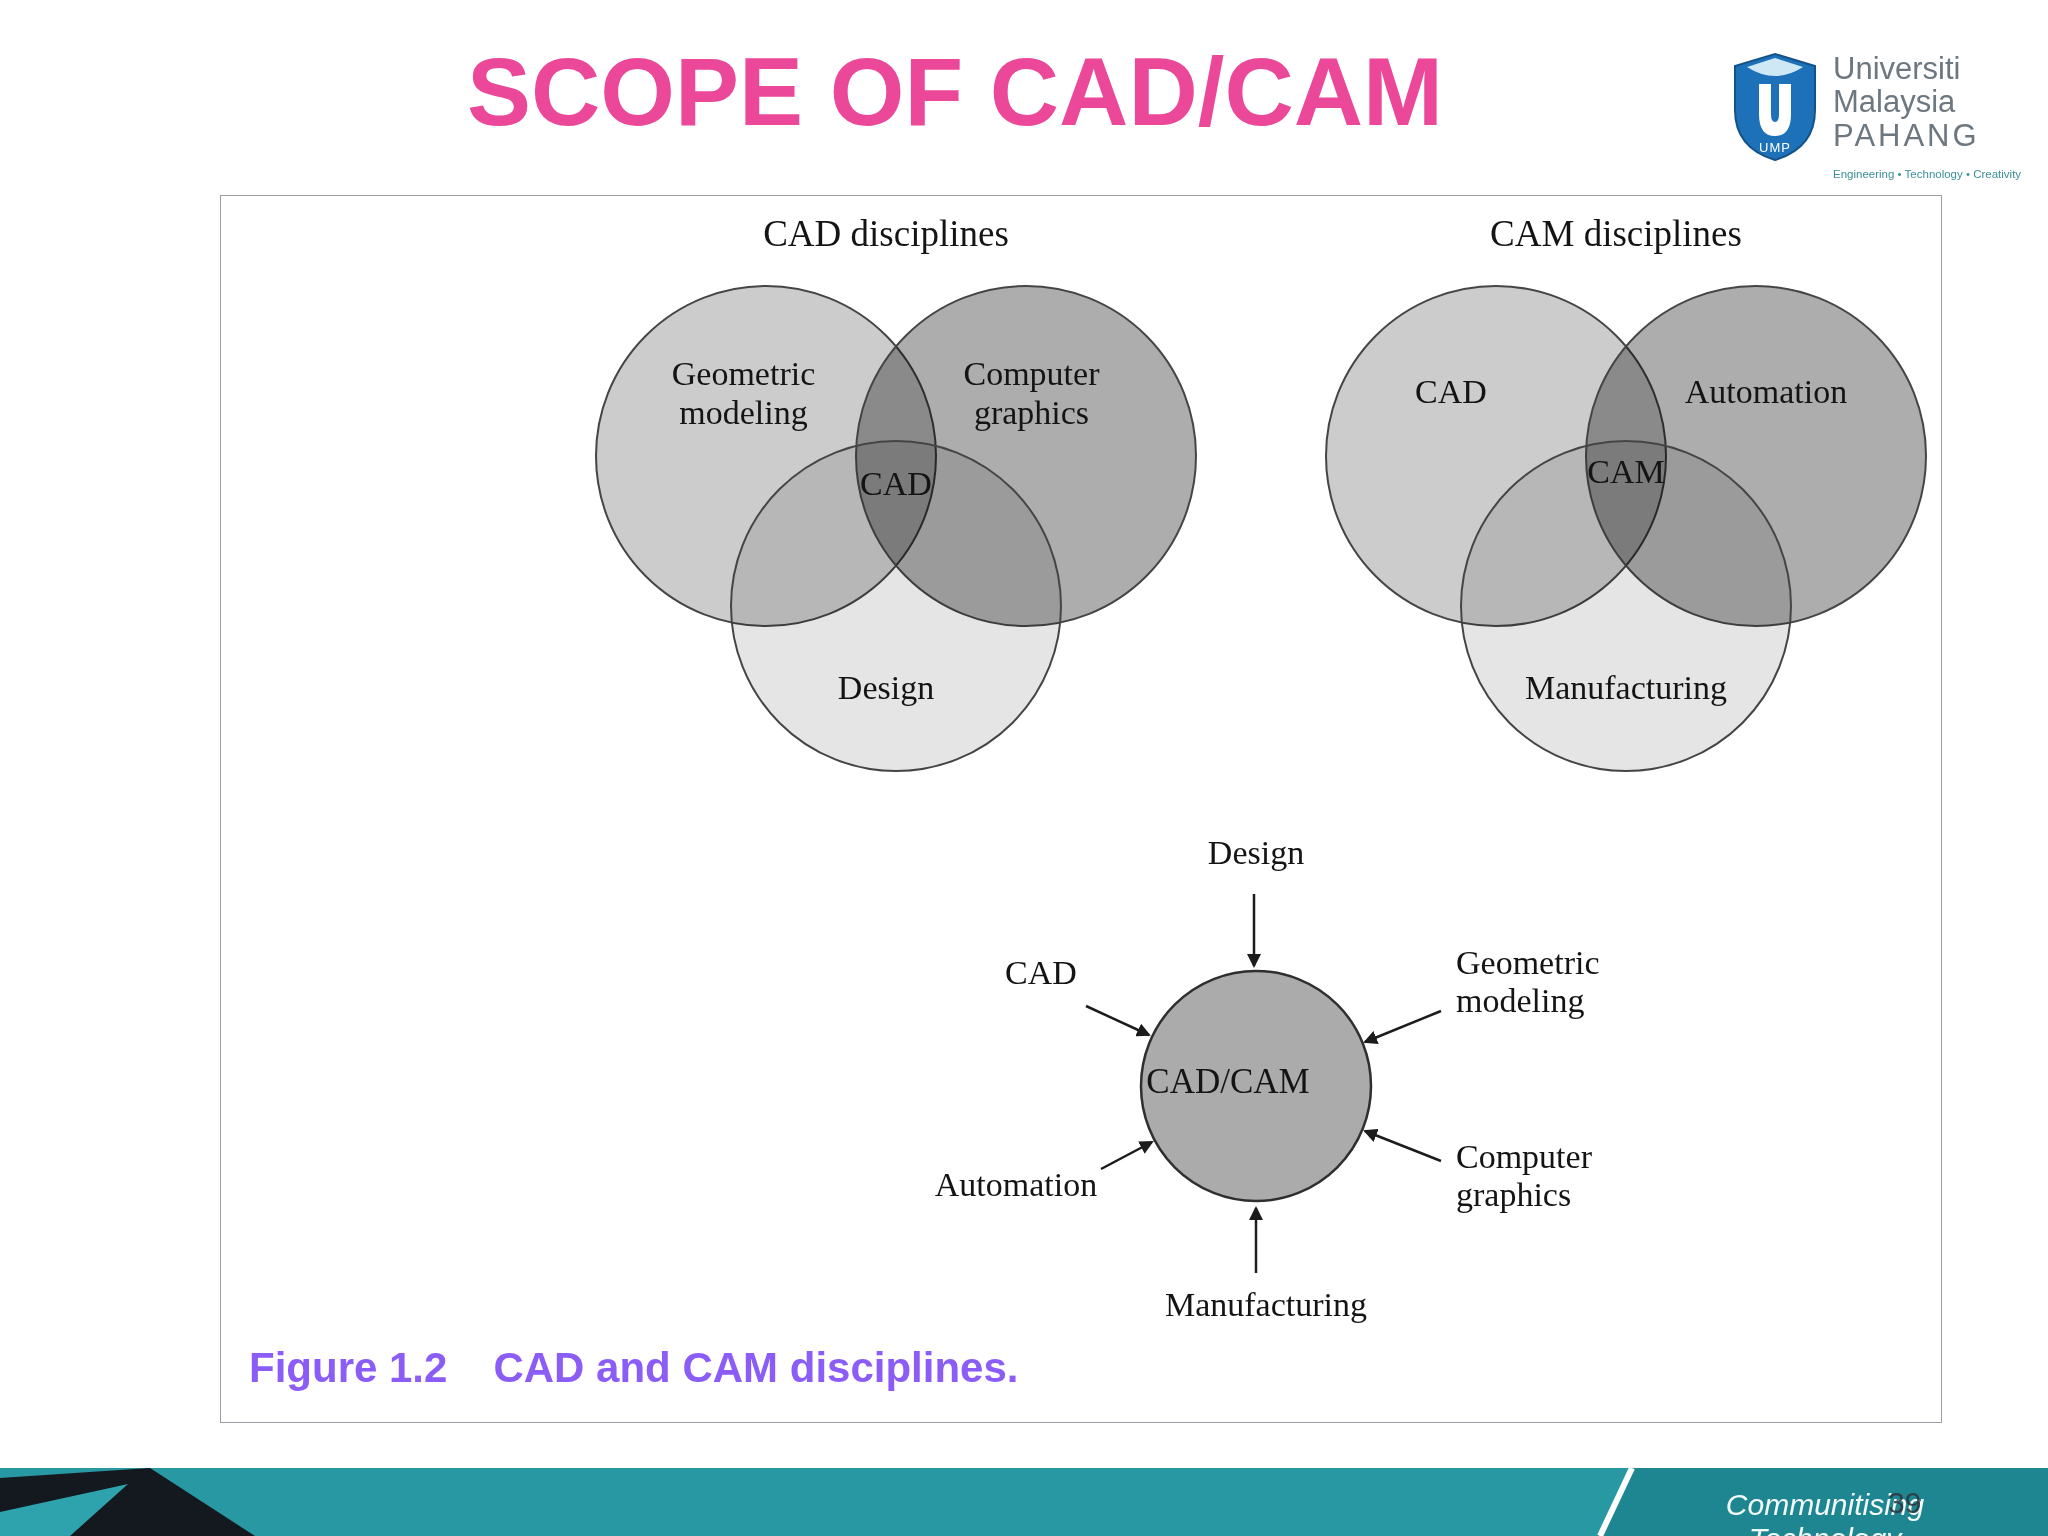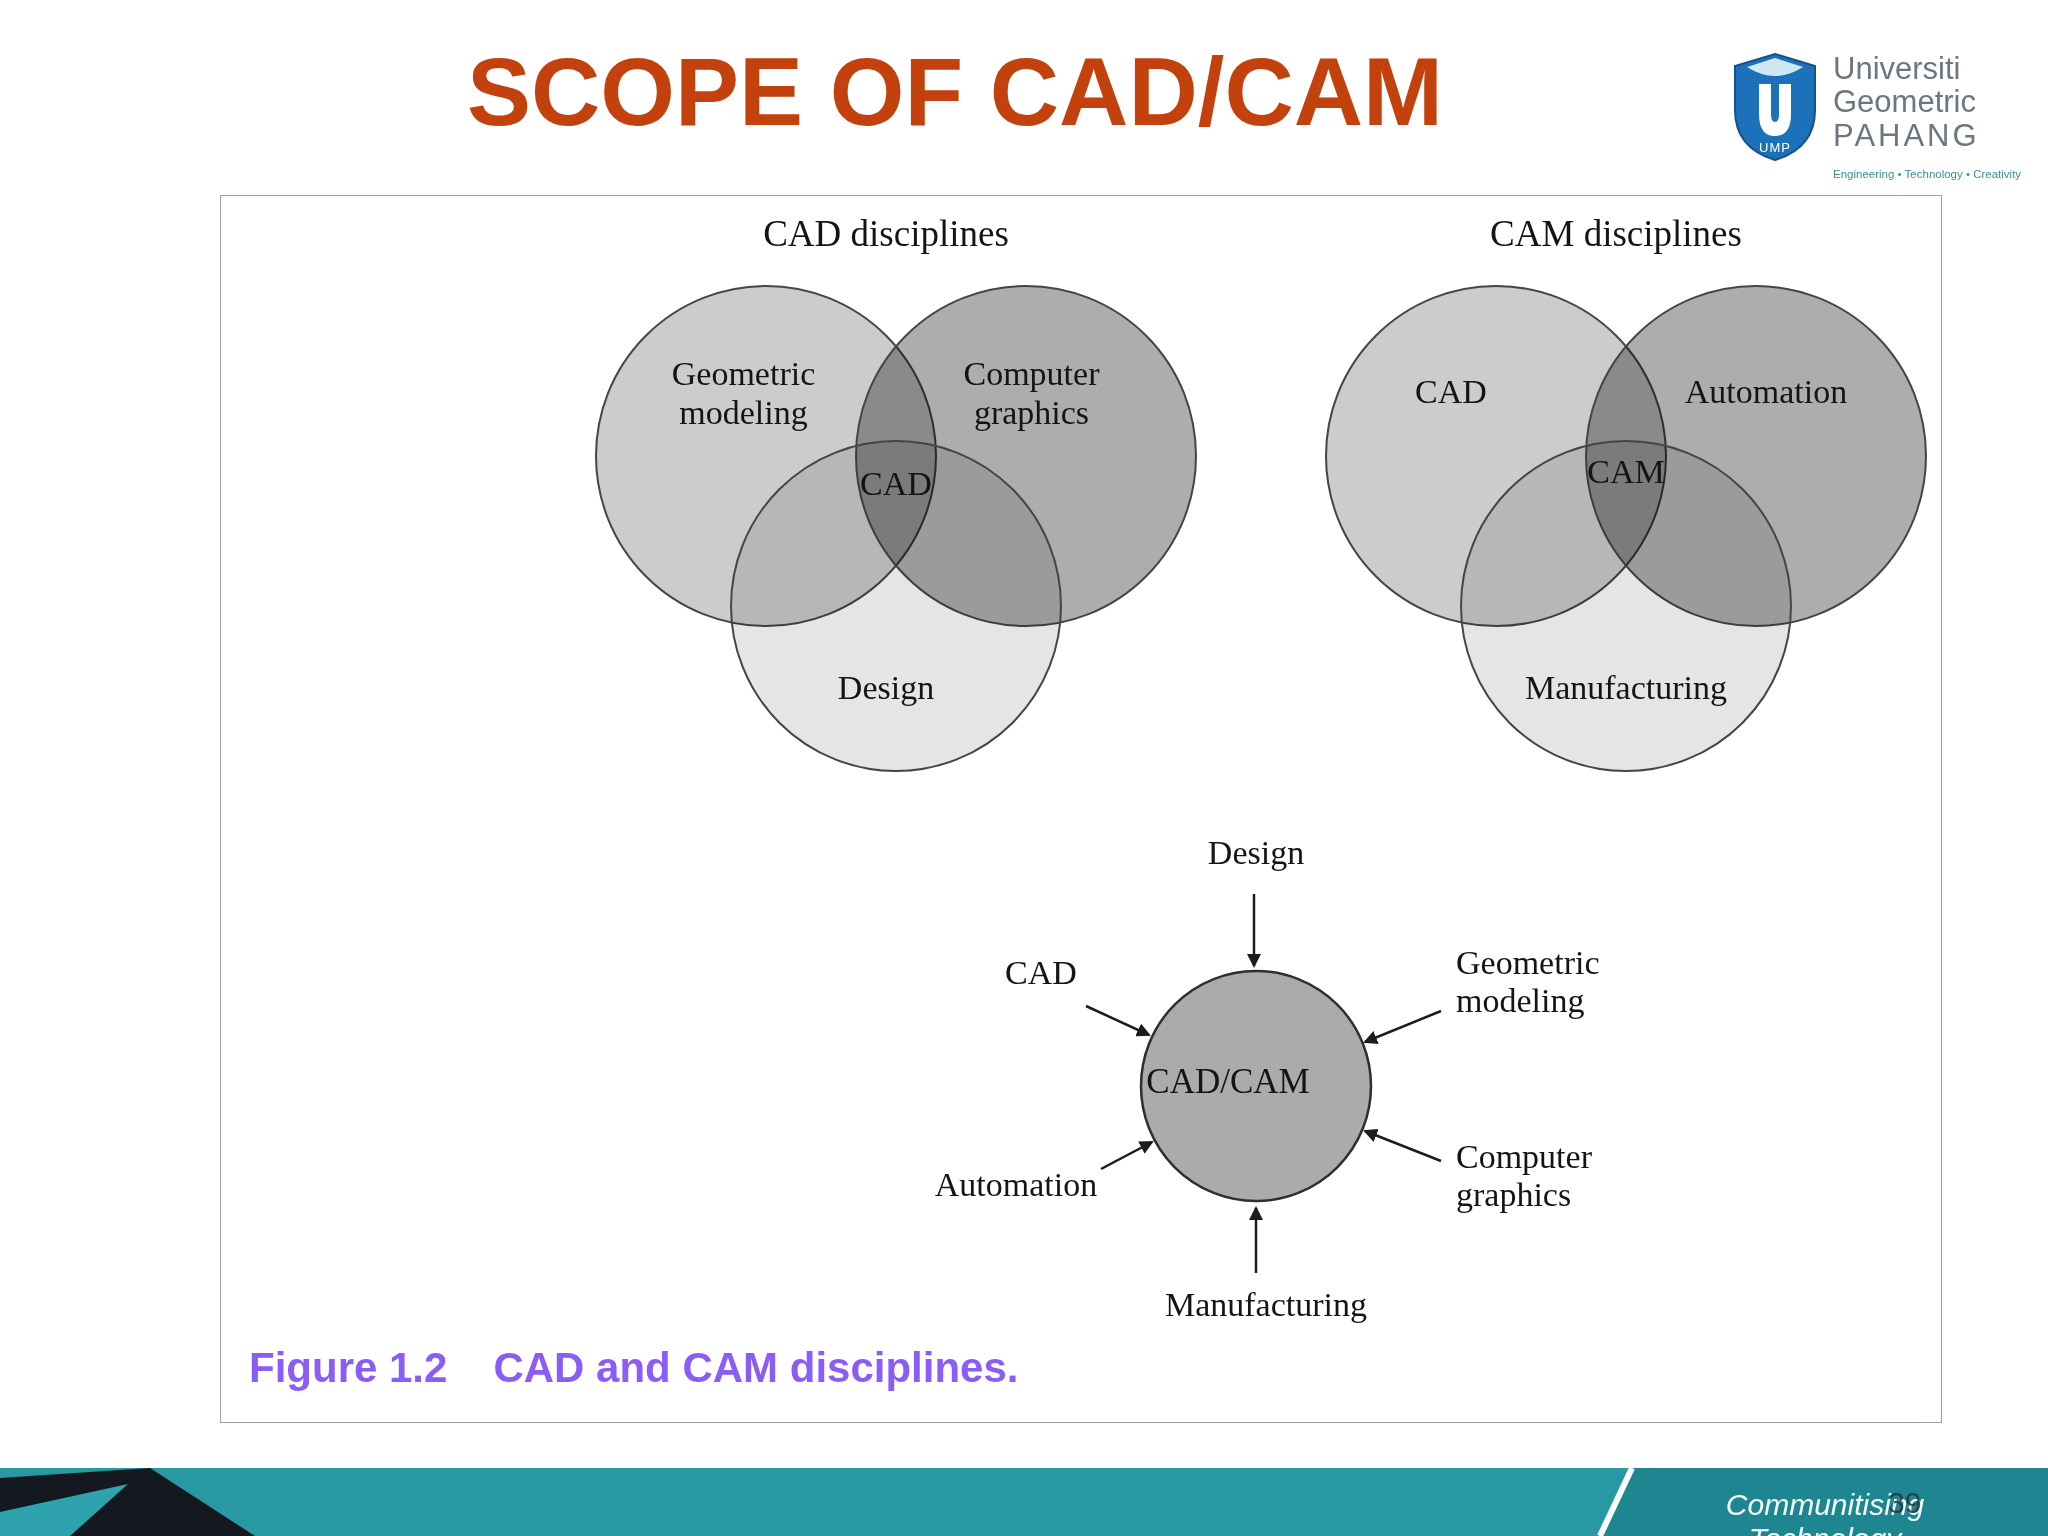--- a/index.html
+++ b/index.html
@@ -4,21 +4,21 @@
 <style>
   * { margin:0; padding:0; box-sizing:border-box; }
   html, body { width:2048px; height:1536px; }
   body { background:#ffffff; font-family:"Liberation Serif", serif; }
 
   .slide { position:relative; width:2048px; height:1536px; background:#ffffff; overflow:hidden; }
 
   .page-title {
     position:absolute; left:215px; top:42px; width:1480px;
     text-align:center; font-family:"Liberation Sans", sans-serif;
-    font-weight:bold; font-size:96px; line-height:1.05; color:#c2410c;
+    font-weight:bold; font-size:96px; line-height:1.05; color:#ec4899;
   }
 
   
   .logo { position:absolute; left:1733px; top:52px; display:flex; gap:16px; align-items:flex-start; }
   .logo-text { font-family:"Liberation Sans", sans-serif; color:#6d7780; }
   .logo-text .ln { font-size:31px; line-height:1.08; }
   .logo-text .ln3 { letter-spacing:3px; }
   .logo-text .tagline { font-size:11.5px; margin-top:16px; color:#3b8f98; }
 
   
@@ -67,21 +67,21 @@
 
   <div class="logo">
     <svg width="84" height="110" viewBox="0 0 84 110">
       <path d="M42,2 L82,14 L82,58 Q82,96 42,108 Q2,96 2,58 L2,14 Z" fill="#1d71b8" stroke="#14538a" stroke-width="2"></path>
       <path d="M42,6 L70,15 Q56,24 42,24 Q28,24 14,15 Z" fill="#cfe8f6"></path>
       <path d="M26,32 L38,32 L38,62 Q38,70 42,70 Q46,70 46,62 L46,32 L58,32 L58,62 Q58,84 42,84 Q26,84 26,62 Z" fill="#ffffff"></path>
       <text x="42" y="100" text-anchor="middle" font-family="Liberation Sans, sans-serif" font-size="13" fill="#ffffff" letter-spacing="1">UMP</text>
     </svg>
     <div class="logo-text">
       <div class="ln">Universiti</div>
-      <div class="ln">Geometric</div>
+      <div class="ln">Malaysia</div>
       <div class="ln ln3">PAHANG</div>
       <div class="tagline">Engineering • Technology • Creativity</div>
     </div>
   </div>
 
   <div class="figure-panel">
 
     <div class="venn-heading left">CAD disciplines</div>
     <div class="venn-heading right">CAM disciplines</div>
 

